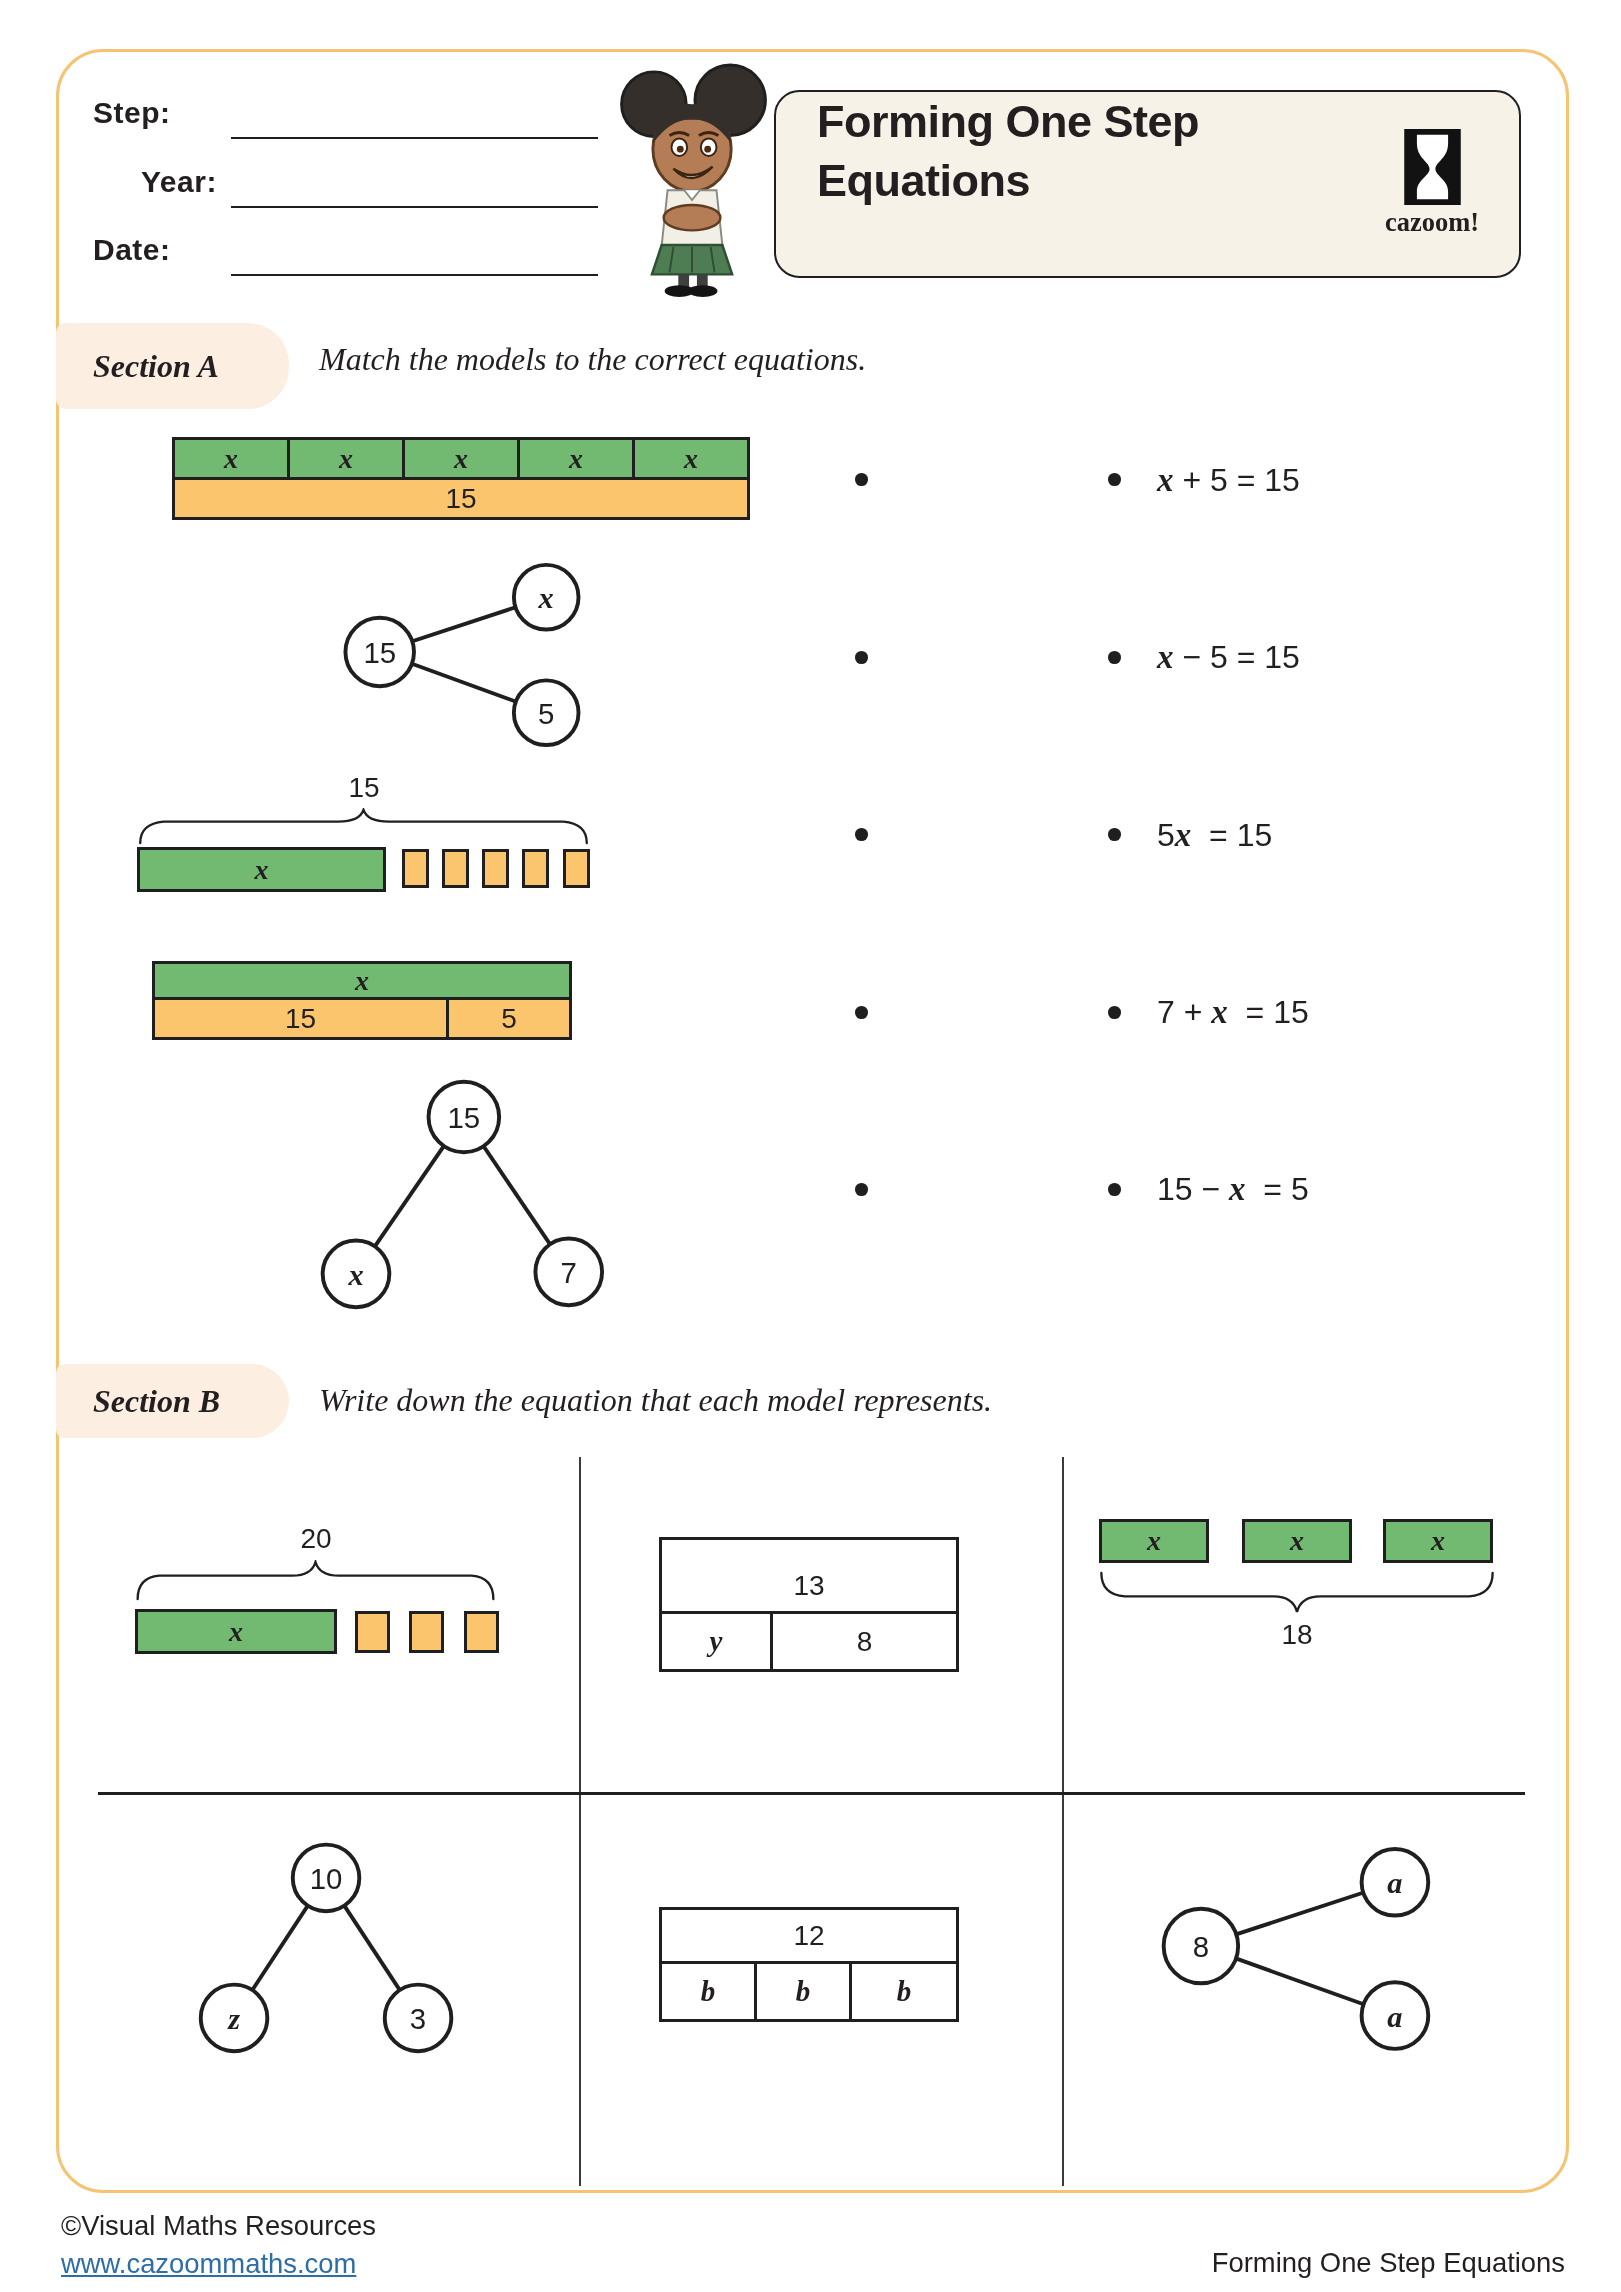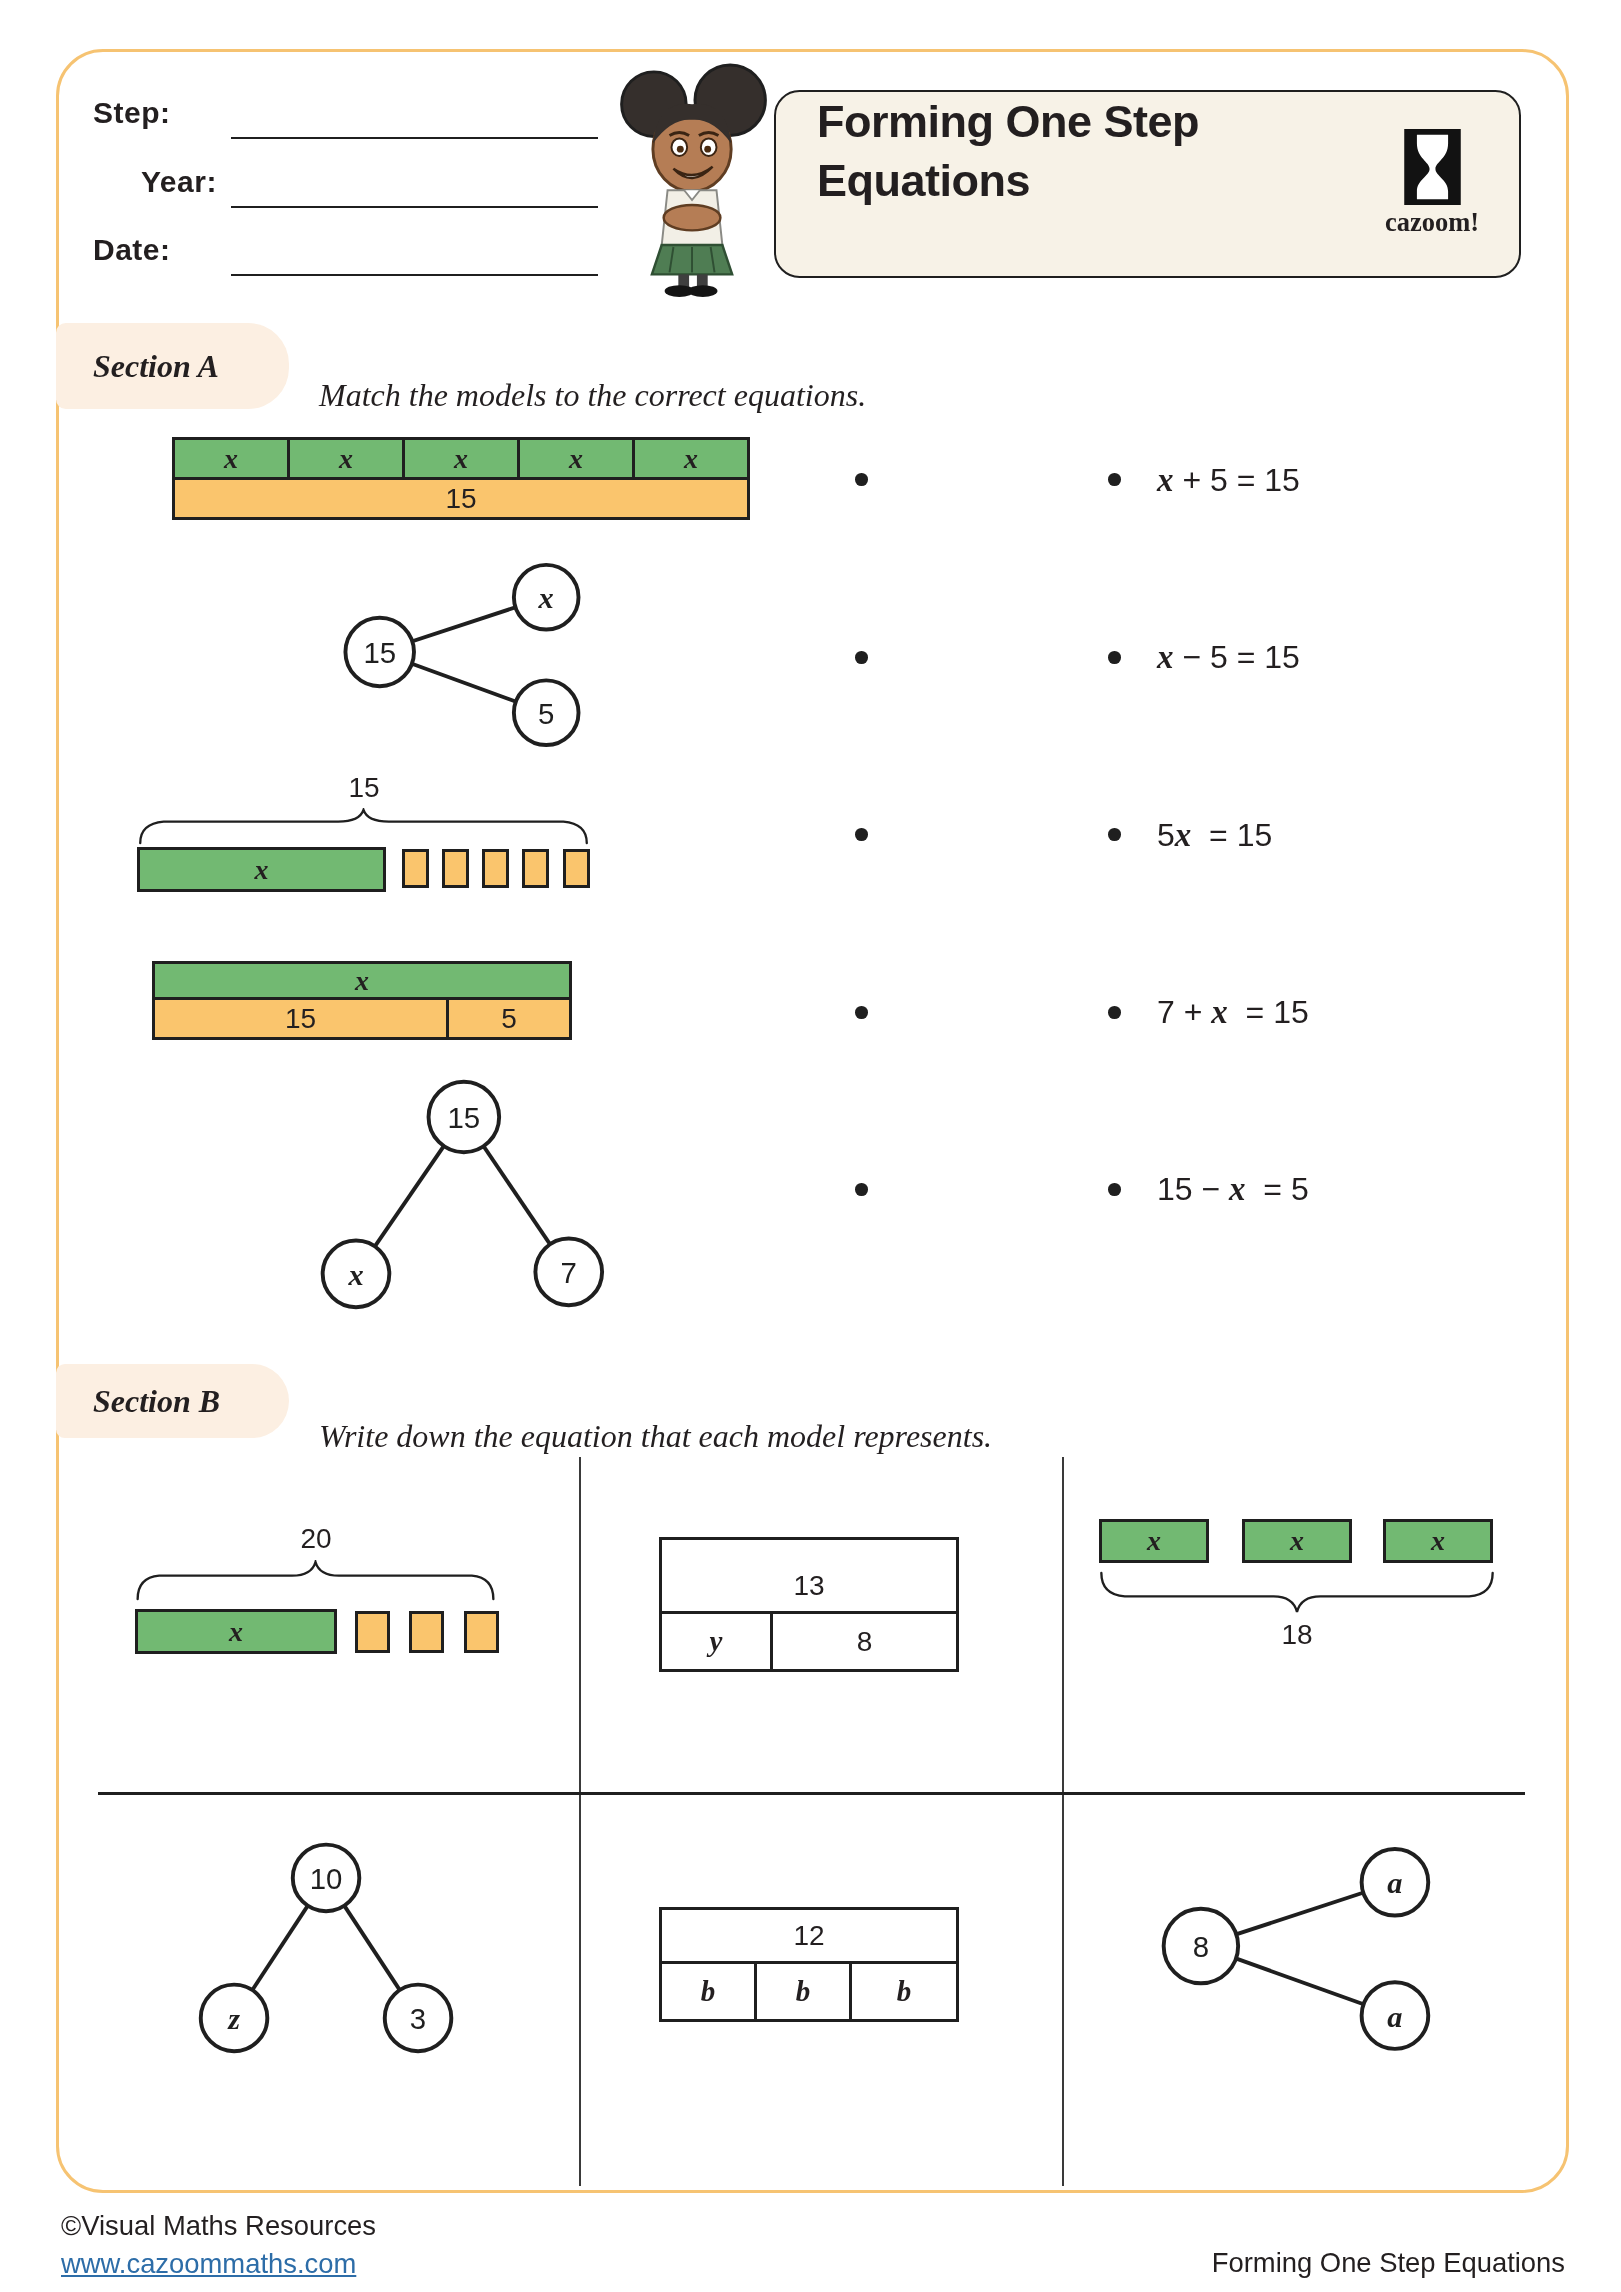--- a/index.html
+++ b/index.html
@@ -16,21 +16,21 @@
   .title-box{border:2.9px solid #1f1f1f;border-radius:25.5px;background:var(--cream,#F7F2E7);
         display:flex;align-items:flex-start;}
   .title-text{font-weight:700;font-size:45px;line-height:1.32;letter-spacing:-0.5px;padding-left:41px;}
   .logo-col{position:absolute;right:29px;top:37px;width:116px;text-align:center;}
   .logo-text{font-family:"Liberation Serif",serif;font-weight:700;font-size:26.5px;margin-top:2px;}
 
   .badge{background:var(--badge-bg,#FCEFE2);border-radius:9.8px 41px 41px 9.8px;
         display:flex;align-items:center;}
   .badge span{font-family:"Liberation Serif",serif;font-weight:700;font-style:italic;
         font-size:32px;padding-left:37px;}
-  .instruction{font-family:"Liberation Serif",serif;font-style:italic;font-size:32px;margin-top:36px;}
+  .instruction{font-family:"Liberation Serif",serif;font-style:italic;font-size:32px;}
 
   .var{font-family:"Liberation Serif",serif;font-style:italic;font-weight:700;}
   .num{font-family:"Liberation Sans",sans-serif;}
 
   .bar-box{border:3.9px solid #1f1f1f;box-sizing:border-box;background:#fff;}
   .row{display:flex;}
   .cell{display:flex;align-items:center;justify-content:center;font-size:28px;}
   .green{background:var(--green,#72B972);}
   .orange{background:var(--orange,#FAC56D);}
   .br{border-right:3.9px solid #1f1f1f;}

